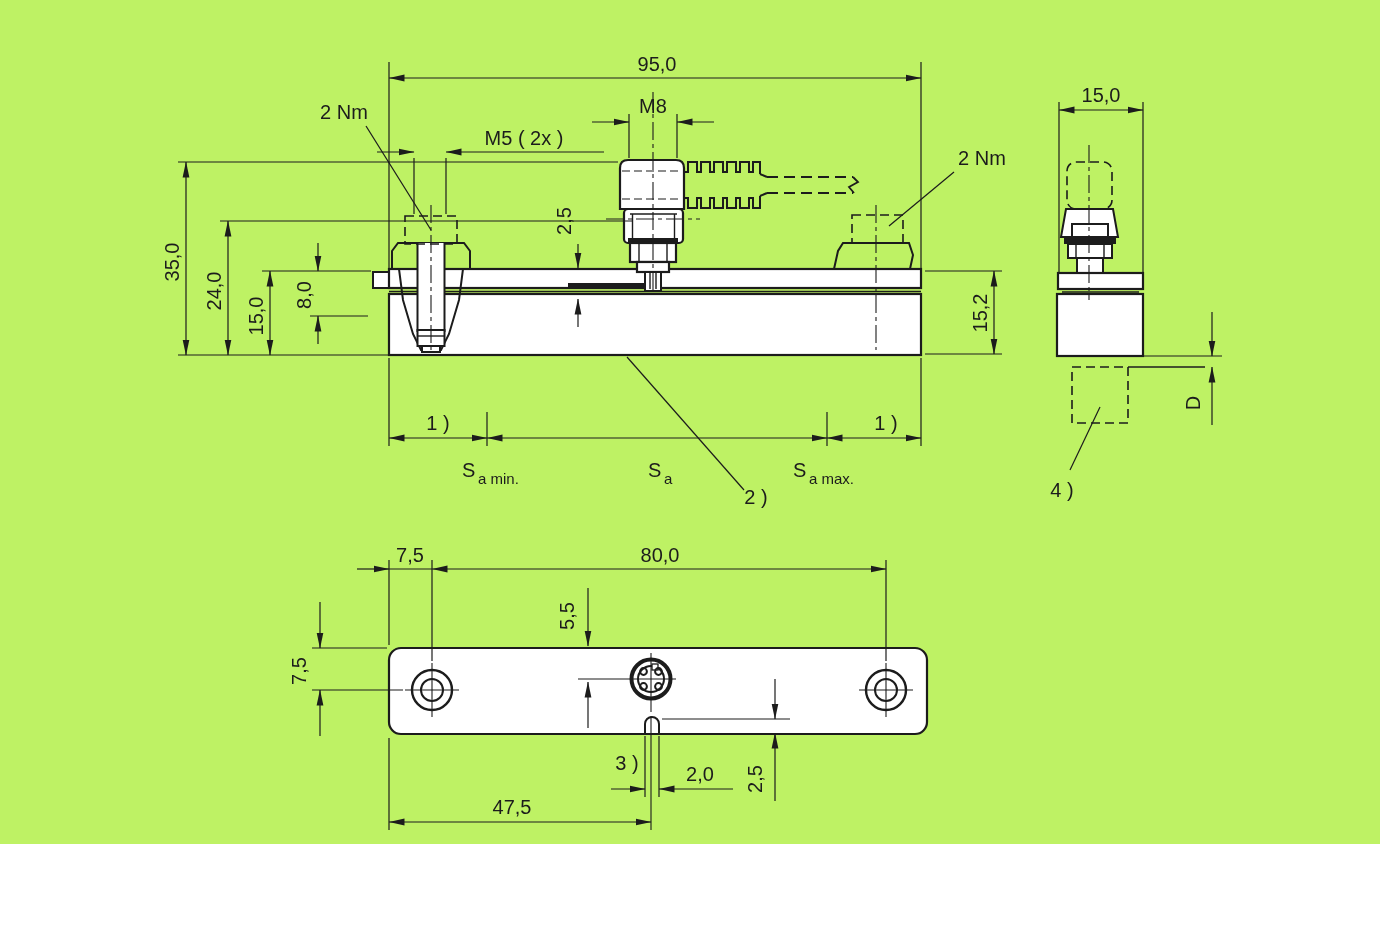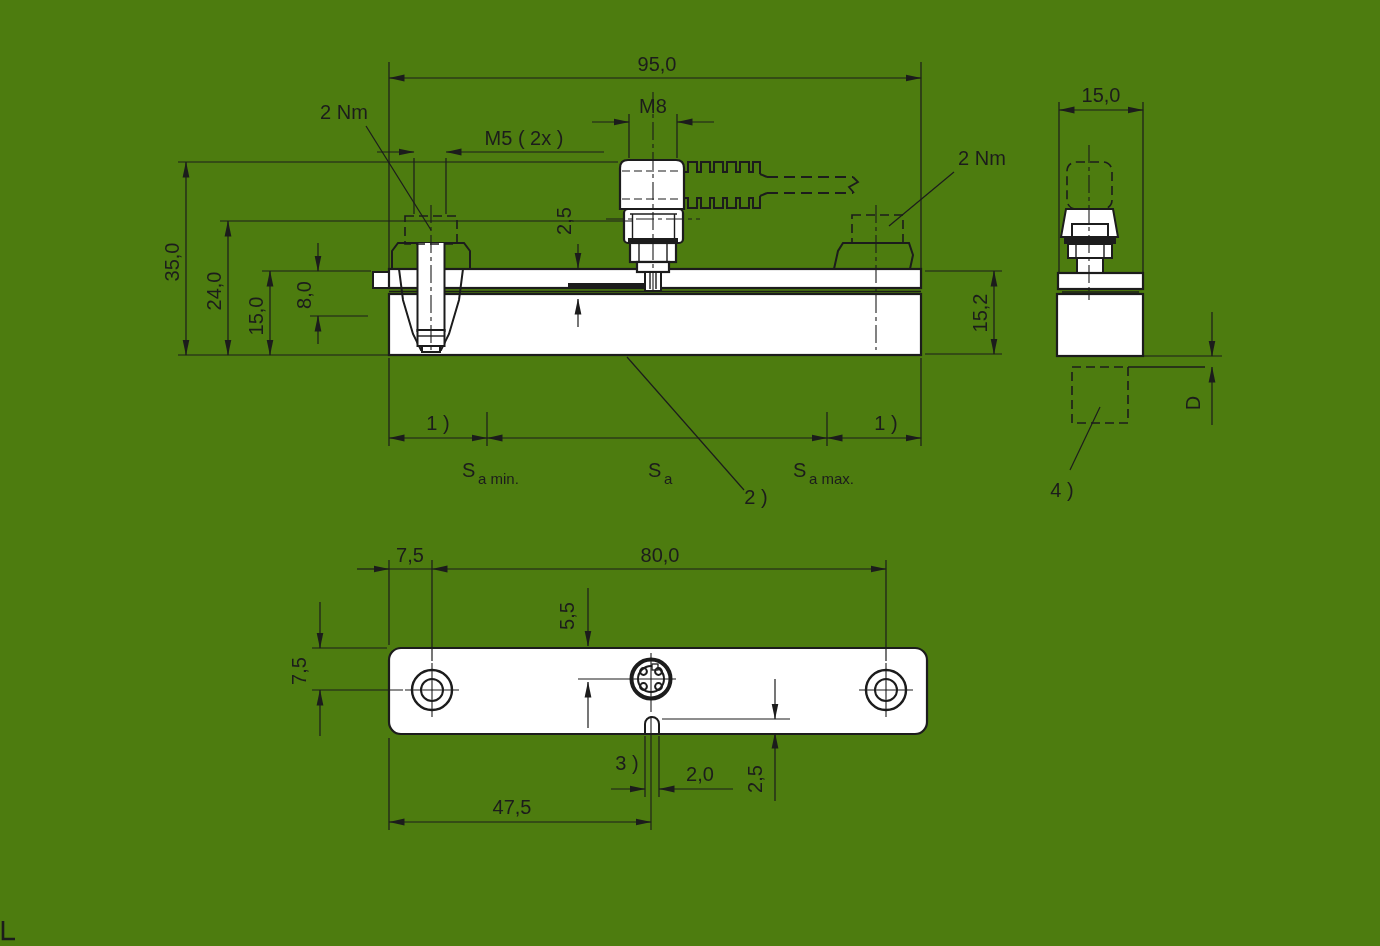--- a/index.html
+++ b/index.html
@@ -1,16 +1,16 @@
 <!DOCTYPE html>
 <html><head>
 <meta charset="utf-8">
 <style>
   html,body{margin:0;padding:0;background:#ffffff;}
-  .stage{position:relative;width:1380px;height:946px;background:#4d7c0f;overflow:hidden;}
+  .stage{position:relative;width:1380px;height:844px;background:#bef264;overflow:hidden;}
   svg{display:block;}
   text{font-family:"Liberation Sans","DejaVu Sans",sans-serif;fill:#1c1c1c;}
   .t{font-size:20px;}
   .ts{font-size:15px;}
   .ln{stroke:#1c1c1c;stroke-width:1.2;fill:none;}
   .thin{stroke:#1c1c1c;stroke-width:1.1;fill:none;}
   .ol2{stroke:#1c1c1c;stroke-width:2;fill:none;}
   .olw{stroke:#1c1c1c;stroke-width:2.2;fill:#ffffff;}
   .olw2{stroke:#1c1c1c;stroke-width:2;fill:#ffffff;}
   .hid{stroke:#1c1c1c;stroke-width:1.6;fill:none;stroke-dasharray:9 5;}

